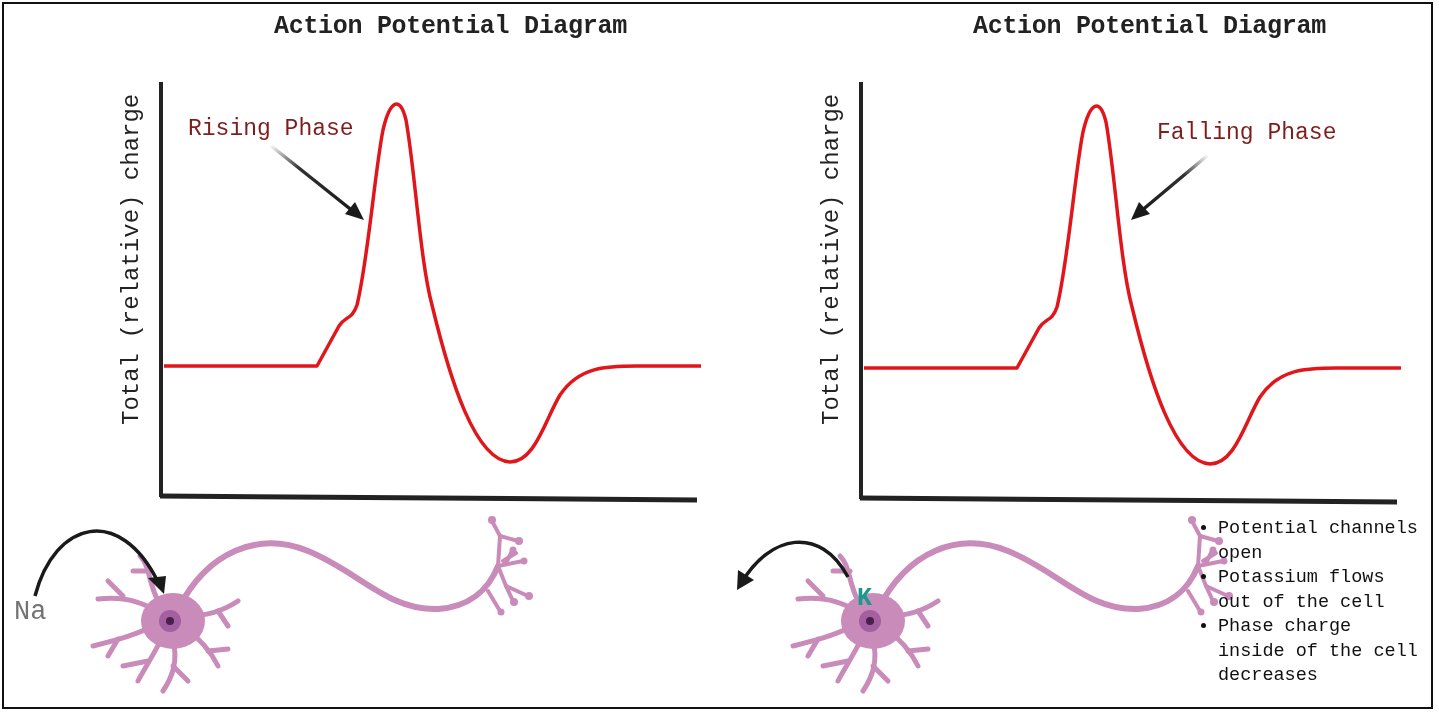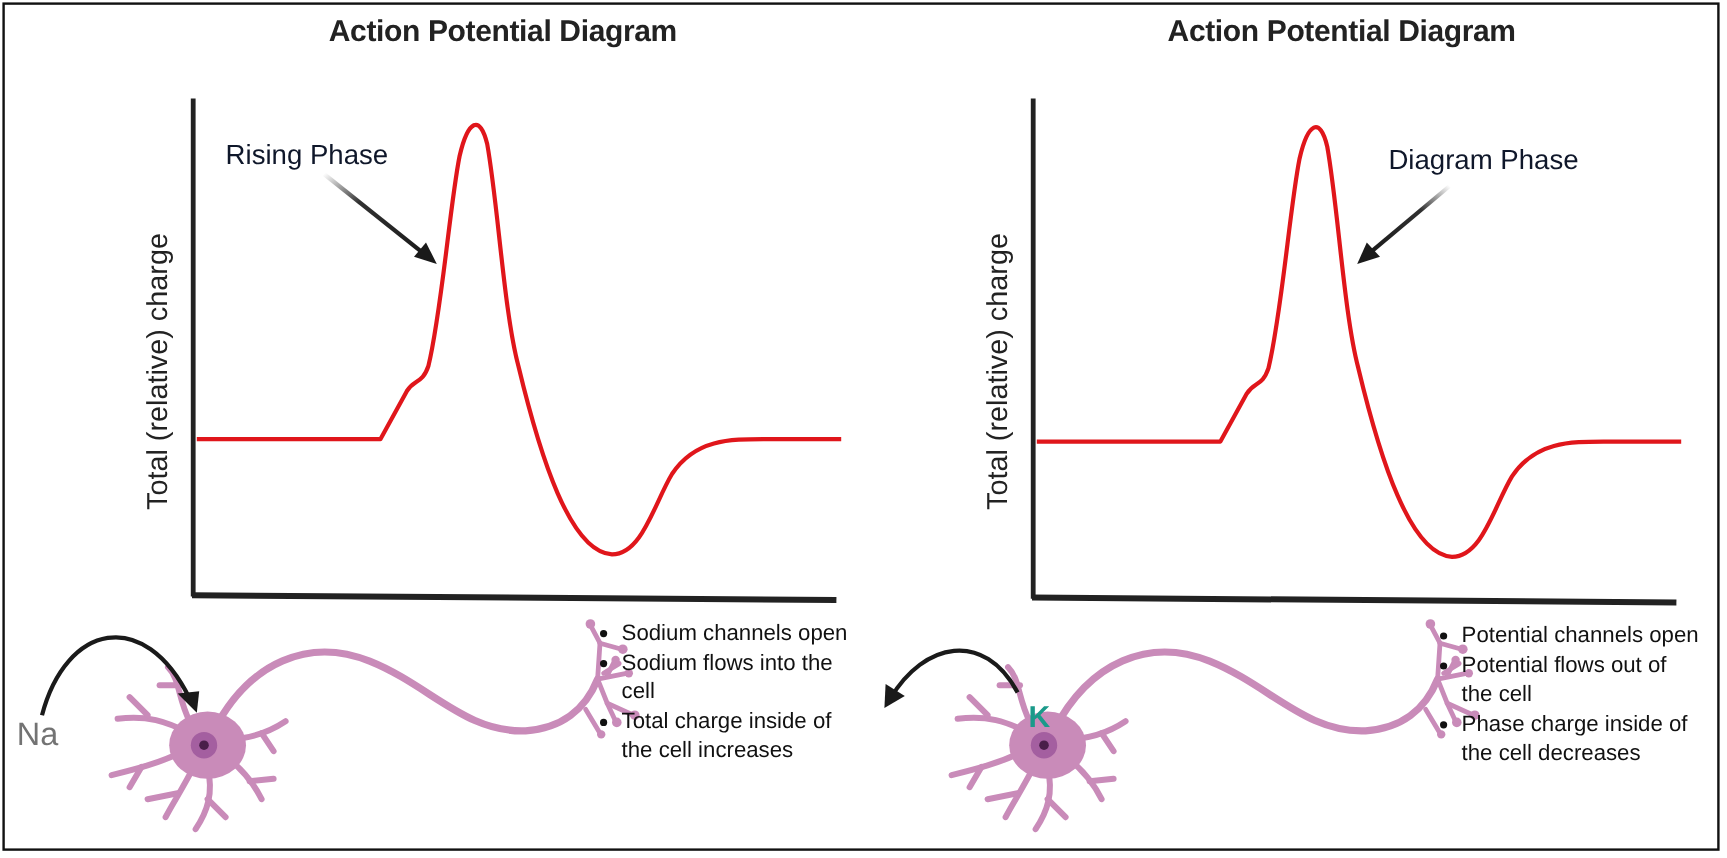--- a/index.html
+++ b/index.html
@@ -1,23 +1,23 @@
 <!DOCTYPE html>
 <html><head>
   <meta charset="utf-8">
   <style>
     html, body { margin: 0; padding: 0; background: #ffffff; }
     body { width: 1439px; height: 715px; position: relative; overflow: hidden; font-family: "Liberation Sans", sans-serif; }
     .frame { position: absolute; left: 2px; top: 2px; width: 1431px; height: 707px; border: 2px solid #111; box-sizing: border-box; background: #fff; }
-    .panel { position: absolute; top: 0; width: 720px; height: 715px; }
+    .panel { position: absolute; top: 0; width: 720px; height: 715px; font-family: Liberation Mono, monospace; }
     .panel-left { left: 0; }
     .panel-right { left: 700px; }
     .title { position: absolute; top: 12px; font-weight: bold; font-size: 25px; color: #222; letter-spacing: -0.3px; }
     .ylabel { position: absolute; font-size: 24px; color: #222; transform: rotate(-90deg); transform-origin: left top; white-space: nowrap; }
-    .phase-label { position: absolute; font-size: 23px; color: #0f172a; }
+    .phase-label { position: absolute; font-size: 23px; color: #7f1d1d; }
     .ion-label { position: absolute; font-size: 27px; }
     ul.bullets { position: absolute; margin: 0; padding-left: 26px; font-size: 18.5px; line-height: 24.5px; color: #111; }
     ul.bullets li { padding-left: 0; }
     svg.layer { position: absolute; left: 0; top: 0; }
   </style>
 </head>
 <body>
 
 <div class="frame"></div>
 
@@ -100,46 +100,41 @@
       </g>
 
     <path d="M35,596 C55,520 120,505 158,582" fill="none" stroke="#1a1a1a" stroke-width="3.5"></path>
     <polygon points="164,594 148,578 166,576" fill="#1a1a1a"></polygon>
   </svg>
 
   <div class="ylabel" style="left:118px; top:425px;">Total (relative) charge</div>
   <div class="phase-label" style="left:188px; top:116px;">Rising Phase</div>
   <div class="ion-label" style="left:14px; top:597px; color:#737373;">Na</div>
 
-  <ul class="bullets" style="left:492px; top:515px; width:200px;">
-    <li>Sodium channels open</li>
-    <li>Sodium flows into the cell</li>
-    <li>Total charge inside of the cell increases</li>
-  </ul>
 </div>
 
 <div class="panel panel-right">
   <div class="title" style="left:273px;">Action Potential Diagram</div>
 
   <svg class="layer" width="739" height="715">
     <line x1="161" y1="82" x2="161" y2="499" stroke="#222" stroke-width="4"></line>
     <line x1="160" y1="498" x2="697" y2="502" stroke="#222" stroke-width="5"></line>
     <path d="M164,368 L317,368 L339,328 C345,318 352,322 357,307 C368,262 375,172 383,132 C390,102 400,97 406,122 C415,172 420,262 432,307 C450,382 475,462 510,464 C535,464 545,422 560,397 C580,367 610,368 640,368 L701,368" fill="none" stroke="#e0161b" stroke-width="3.5" stroke-linejoin="round"></path>
     <line x1="508" y1="155" x2="440" y2="212" stroke="url(#fadeFall)" stroke-width="3.5"></line>
     <polygon points="431,220 439,202 450,214" fill="#1a1a1a"></polygon>
     <g transform="translate(168,621)">
         <use href="#neuron"></use>
       </g>
 
     <path d="M148,577 C120,525 70,535 42,582" fill="none" stroke="#1a1a1a" stroke-width="3.5"></path>
     <polygon points="37,590 38,570 54,580" fill="#1a1a1a"></polygon>
   </svg>
 
   <div class="ylabel" style="left:118px; top:425px;">Total (relative) charge</div>
-  <div class="phase-label" style="left:457px; top:120px;">Diagram Phase</div>
+  <div class="phase-label" style="left:457px; top:120px;">Falling Phase</div>
   <div class="ion-label" style="left:157px; top:584px; color:#1a9a8a; font-weight:bold; font-size:25px;">K</div>
 
   <ul class="bullets" style="left:492px; top:517px; width:200px;">
     <li>Potential channels open</li>
-    <li>Potential flows out of the cell</li>
+    <li>Potassium flows out of the cell</li>
     <li>Phase charge inside of the cell decreases</li>
   </ul>
 </div>
 
 </body></html>

